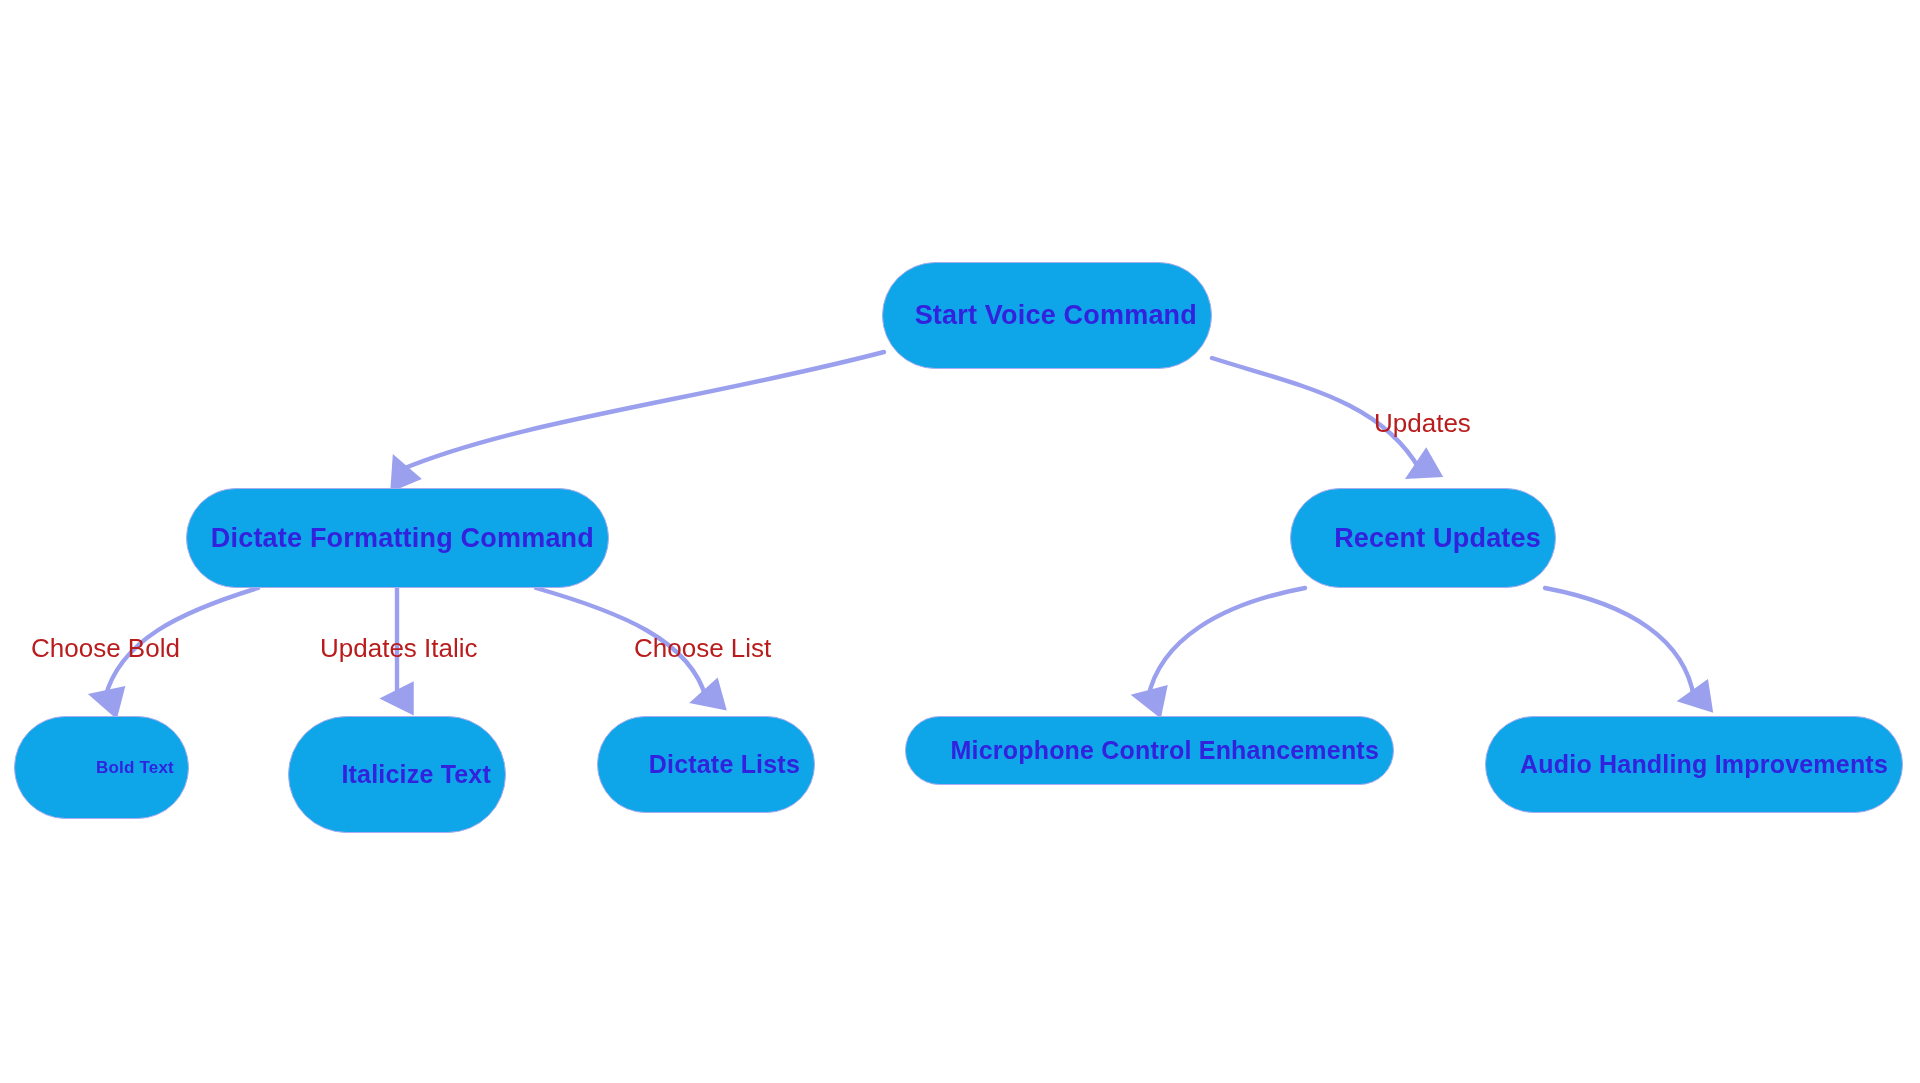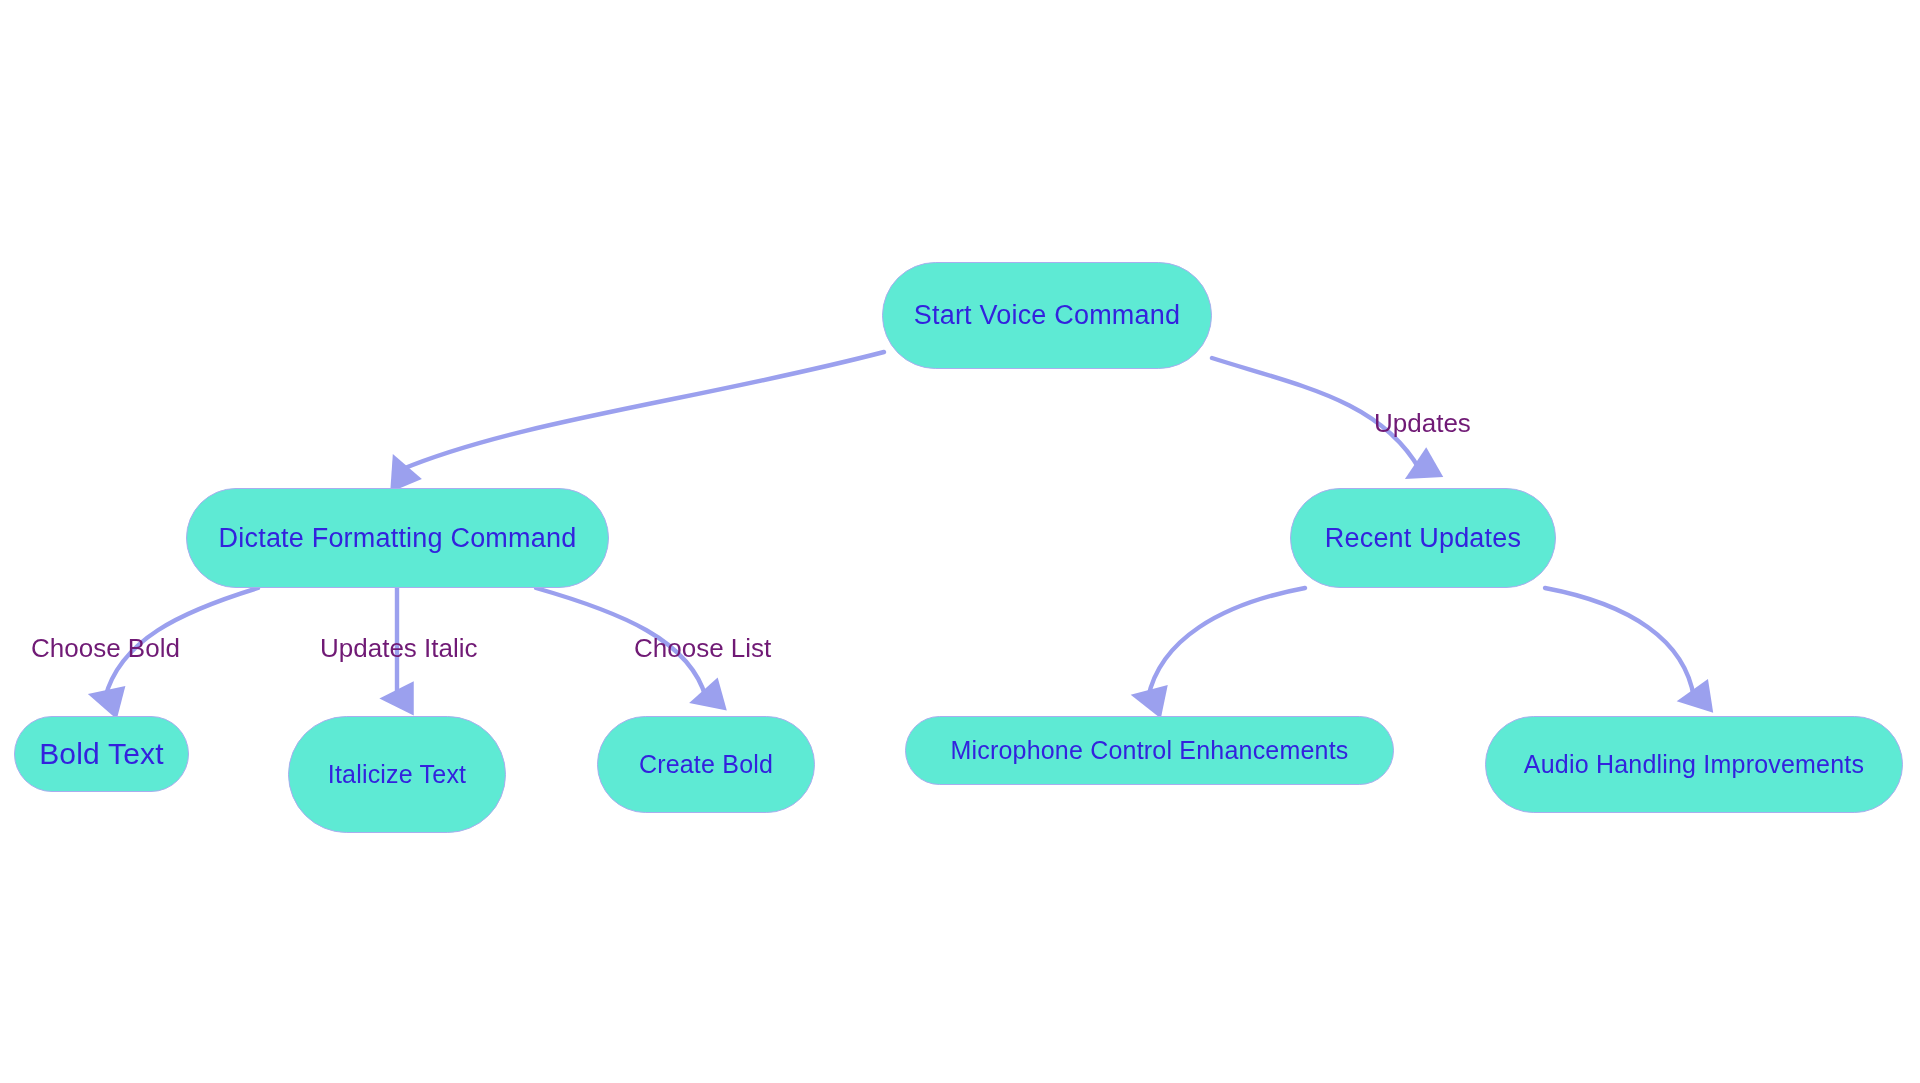--- a/index.html
+++ b/index.html
@@ -24,47 +24,48 @@
     position: absolute;
     left: 0;
     top: 0;
     width: 1920px;
     height: 1083px;
     pointer-events: none;
   }
   .flow-node {
     position: absolute;
     box-sizing: border-box;
-    background: #5eead4;
+    background: #0ea5e9;
     border: 1.6px solid #a9adef;
     border-radius: 999px;
     display: flex;
     align-items: center;
-    justify-content: center;
+    justify-content: flex-end;
     color: #3322dd;
     letter-spacing: 0.2px;
     white-space: nowrap;
     line-height: 1;
+    font-weight: bold;
   }
   .flow-node .node-label {
     display: block;
     padding: 0 14px;
   }
   .edge-label {
     position: absolute;
-    color: #701a75;
+    color: #b91c1c;
     white-space: nowrap;
     line-height: 1;
     background: transparent;
   }
   
   #node-start        { left: 882px;  top: 262px; width: 330px; height: 107px; font-size: 27px; }
   #node-dictate      { left: 186px;  top: 488px; width: 423px; height: 100px; font-size: 27px; }
   #node-recent       { left: 1290px; top: 488px; width: 266px; height: 100px; font-size: 27px; }
-  #node-bold         { left: 14px;   top: 716px; width: 175px; height: 76px;  font-size: 30px; }
+  #node-bold         { left: 14px;   top: 716px; width: 175px; height: 103px;  font-size: 17px; }
   #node-italic       { left: 288px;  top: 716px; width: 218px; height: 117px;  font-size: 25px; }
   #node-lists        { left: 597px;  top: 716px; width: 218px; height: 97px;  font-size: 25px; }
   #node-microphone   { left: 905px;  top: 716px; width: 489px; height: 69px;  font-size: 25px; }
   #node-audio        { left: 1485px; top: 716px; width: 418px; height: 97px;  font-size: 25px; }
   
   #label-updates       { left: 1374px; top: 410px; font-size: 26px; }
   #label-choose-bold   { left: 31px;   top: 635px; font-size: 26px; }
   #label-choose-italic { left: 320px;  top: 635px; font-size: 26px; }
   #label-choose-list   { left: 634px;  top: 635px; font-size: 26px; }
 </style>
@@ -109,21 +110,21 @@
 
   <div class="flow-node" id="node-bold">
     <span class="node-label">Bold Text</span>
   </div>
 
   <div class="flow-node" id="node-italic">
     <span class="node-label">Italicize Text</span>
   </div>
 
   <div class="flow-node" id="node-lists">
-    <span class="node-label">Create Bold</span>
+    <span class="node-label">Dictate Lists</span>
   </div>
 
   <div class="flow-node" id="node-microphone">
     <span class="node-label">Microphone Control Enhancements</span>
   </div>
 
   <div class="flow-node" id="node-audio">
     <span class="node-label">Audio Handling Improvements</span>
   </div>
 

